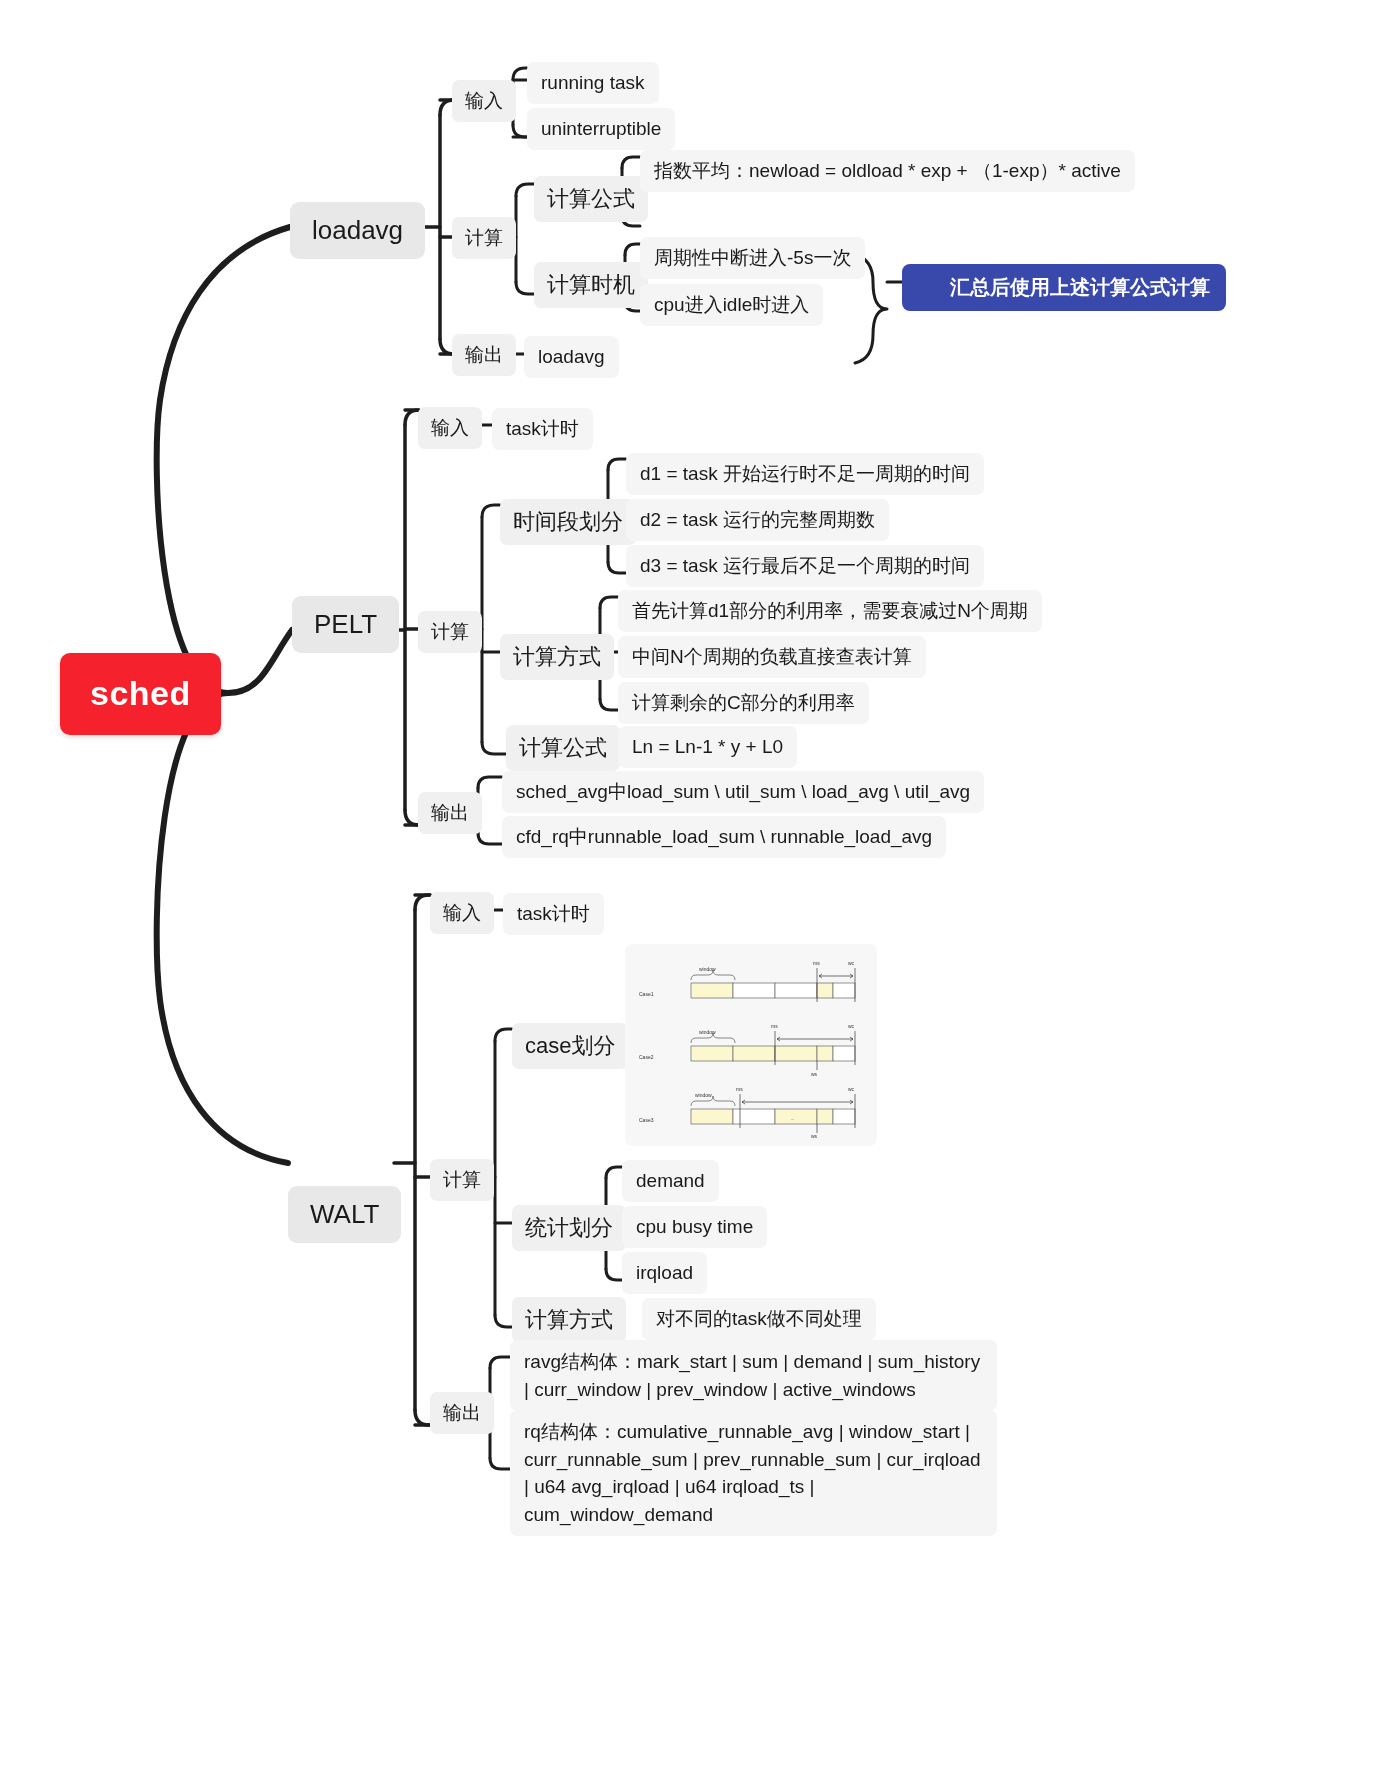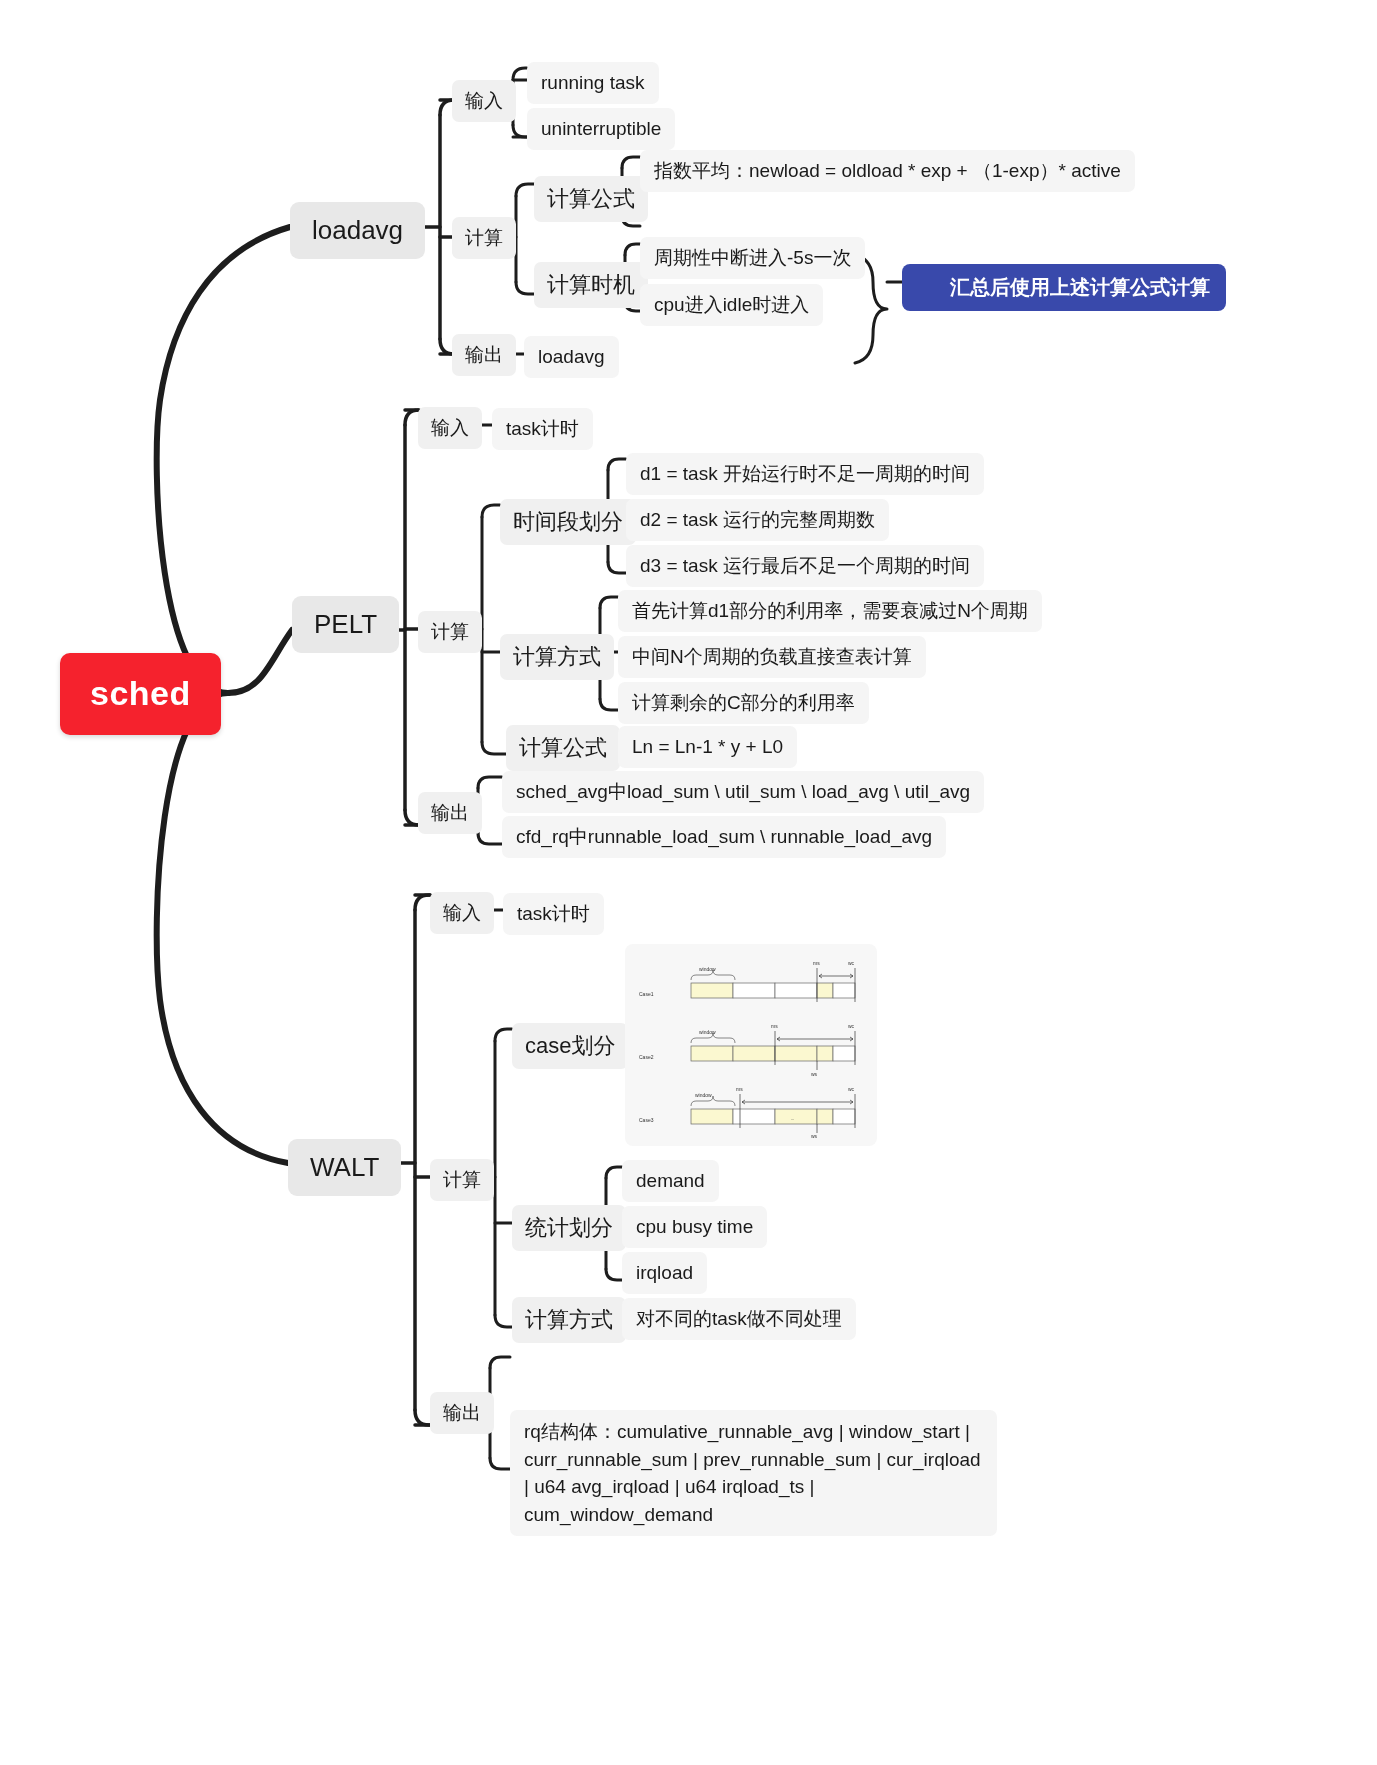--- a/index.html
+++ b/index.html
@@ -312,21 +312,21 @@
   <div class="node lvl2" style="left:418px; top:792px;">
     <span>输出</span>
   </div>
   <div class="node leaf" style="left:502px; top:771px;">
     <span>sched_avg中load_sum \ util_sum \ load_avg \ util_avg</span>
   </div>
   <div class="node leaf" style="left:502px; top:816px;">
     <span>cfd_rq中runnable_load_sum \ runnable_load_avg</span>
   </div>
 
-  <div class="node lvl1" style="left:288px; top:1139px;">
+  <div class="node lvl1" style="left:288px; top:1186px;">
     <span>WALT</span>
   </div>
 
   <div class="node lvl2" style="left:430px; top:892px;">
     <span>输入</span>
   </div>
   <div class="node leaf" style="left:503px; top:893px;">
     <span>task计时</span>
   </div>
 
@@ -425,24 +425,27 @@
   <div class="node leaf" style="left:622px; top:1206px;">
     <span>cpu busy time</span>
   </div>
   <div class="node leaf" style="left:622px; top:1252px;">
     <span>irqload</span>
   </div>
 
   <div class="node lvl3" style="left:512px; top:1297px;">
     <span>计算方式</span>
   </div>
-  <div class="node leaf" style="left:622px; top:1298px;">
+  <div class="node leaf" style="left:642px; top:1298px;">
     <span>对不同的task做不同处理</span>
   </div>
 
   <div class="node lvl2" style="left:430px; top:1392px;">
     <span>输出</span>
   </div>
+  <div class="node leaf wrap" style="left:510px; top:1340px; width:487px;">
+    <span>ravg结构体：mark_start | sum | demand | sum_history | curr_window | prev_window | active_windows</span>
+  </div>
   <div class="node leaf wrap" style="left:510px; top:1410px; width:487px;">
     <span>rq结构体：cumulative_runnable_avg | window_start | curr_runnable_sum | prev_runnable_sum | cur_irqload | u64 avg_irqload | u64 irqload_ts | cum_window_demand</span>
   </div>
 
 </div>
 
 </body></html>

